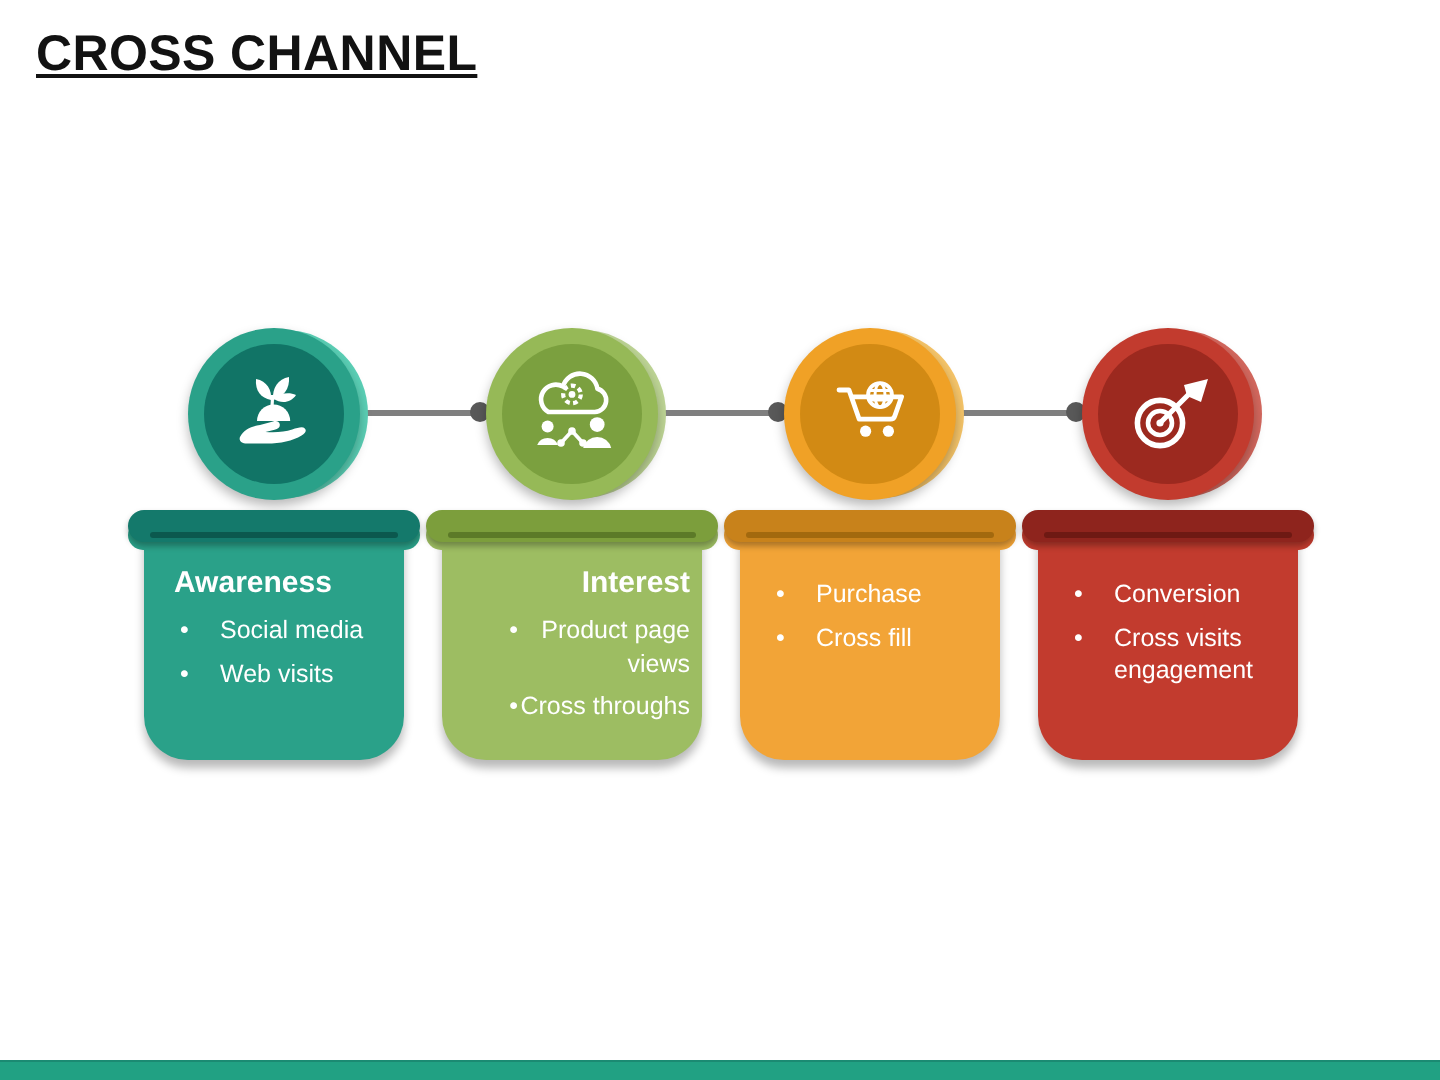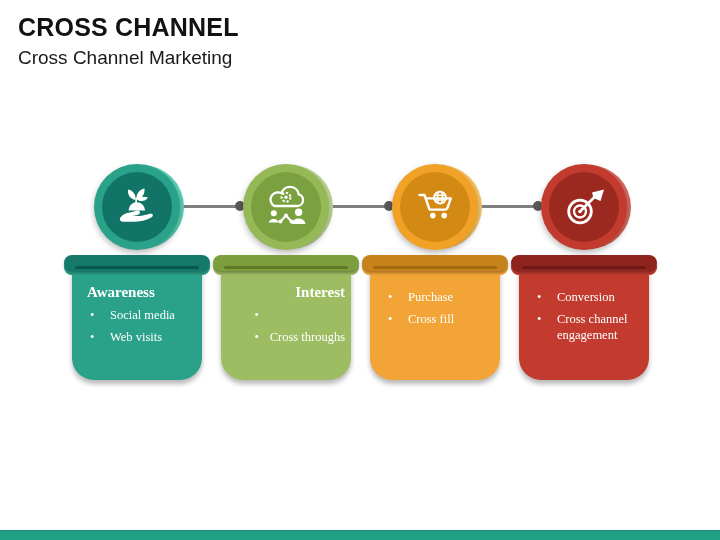--- a/index.html
+++ b/index.html
@@ -1,25 +1,25 @@
 <!DOCTYPE html>
 <html><head>
 <meta charset="utf-8">
 <style>
   html,body{margin:0;padding:0;background:#fff;}
   #slide{
     position:relative;width:720px;height:540px;background:#ffffff;overflow:hidden;
     font-family:"Liberation Sans",sans-serif;
   }
   
-  #title{position:absolute;left:18px;top:13px;font-size:25px;font-weight:bold;color:#121212;letter-spacing:.2px;}
+  #title{position:absolute;left:18px;top:13px;font-size:25px;font-weight:bold;color:#121212;letter-spacing:.2px;text-decoration:underline;}
   #subtitle{position:absolute;left:18px;top:47px;font-size:19px;color:#1a1a1a;}
 
   
-  #timeline{position:absolute;left:0;top:0;width:720px;height:540px;font-family:Liberation Serif, serif;}
+  #timeline{position:absolute;left:0;top:0;width:720px;height:540px;}
   #connector-line{position:absolute;left:137px;top:205px;width:447px;height:3px;background:var(--conn,#7f7f7f);z-index:1;}
   .conn-dot{position:absolute;top:201px;width:10px;height:10px;border-radius:50%;background:var(--dot,#595959);z-index:2;}
   .conn-dot.d1{left:235px;} .conn-dot.d2{left:384px;} .conn-dot.d3{left:533px;}
 
   
   .stage{position:absolute;top:164px;width:150px;height:226px;z-index:3;}
   #stages .stage:nth-child(1){left:62px;}
   #stages .stage:nth-child(2){left:211px;text-align:right;}
   #stages .stage:nth-child(3){left:360px;}
   #stages .stage:nth-child(4){left:509px;}
@@ -49,21 +49,20 @@
   .bullets .btext{flex:1;}
 
   
   #footer-bar{position:absolute;left:0;bottom:0;width:720px;height:9px;background:var(--footer,#21a183);border-top:1px solid var(--footer-edge,#1b8a72);}
 </style>
 </head>
 <body>
 
 <div id="slide">
   <div id="title">CROSS CHANNEL</div>
-  <div id="subtitle">Cross Channel Marketing</div>
 
   <div id="timeline" style="--conn: #7f7f7f; --dot: #595959;">
     <div id="connector-line"></div>
     <div class="conn-dot d1"></div>
     <div class="conn-dot d2"></div>
     <div class="conn-dot d3"></div>
     <div id="stages">
         <div class="stage" style="--body: #2aa189; --bar: #14796b; --line: #0b584e; --circle: #2aa189; --inner: #117466; --crescent: #5bd0b6;">
     <div class="circle-wrap">
       <div class="crescent"></div>
@@ -124,20 +123,21 @@
     </div>
     <div class="card">
       <div class="pill-light"></div>
       <div class="pill-dark"></div>
       <div class="roll-line"></div>
       <div class="body">
         <div class="card-title">Interest</div>
         <ul class="bullets">
                 <li>
                   <span class="marker">•</span>
+                  <span class="btext">Product page views</span>
                 </li>
                 <li>
                   <span class="marker">•</span>
                   <span class="btext">Cross throughs</span>
                 </li>
               </ul>
       </div>
     </div>
   </div>
         <div class="stage" style="--body: #f2a437; --bar: #c8821b; --line: #a2690e; --circle: #f0a126; --inner: #d28a14; --crescent: #f6c569;">
@@ -194,21 +194,21 @@
       <div class="pill-dark"></div>
       <div class="roll-line"></div>
       <div class="body">
         <ul class="bullets">
                 <li>
                   <span class="marker">•</span>
                   <span class="btext">Conversion</span>
                 </li>
                 <li>
                   <span class="marker">•</span>
-                  <span class="btext">Cross channel engagement</span>
+                  <span class="btext">Cross visits engagement</span>
                 </li>
               </ul>
       </div>
     </div>
   </div>
       </div>
   </div>
 
   <div id="footer-bar" style="--footer: #21a183; --footer-edge: #1b8a72;"></div>
 </div>

